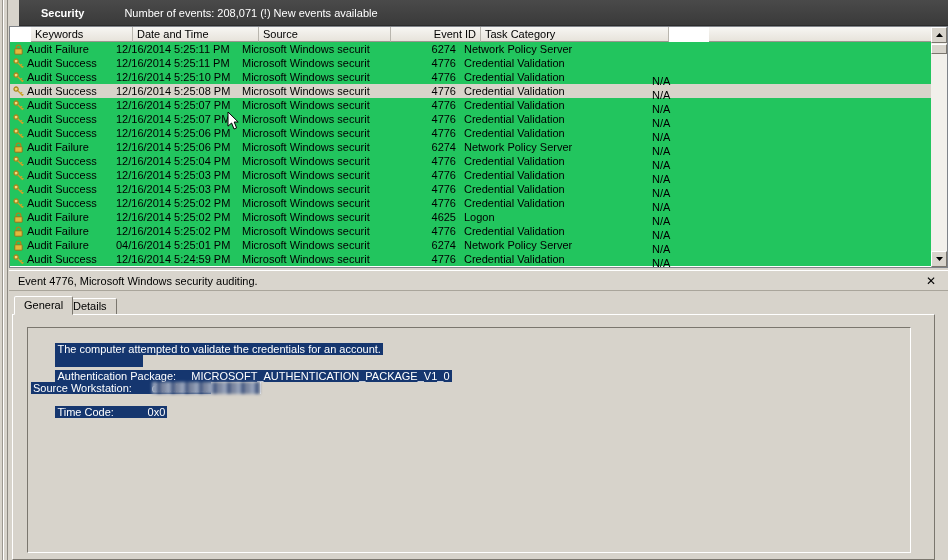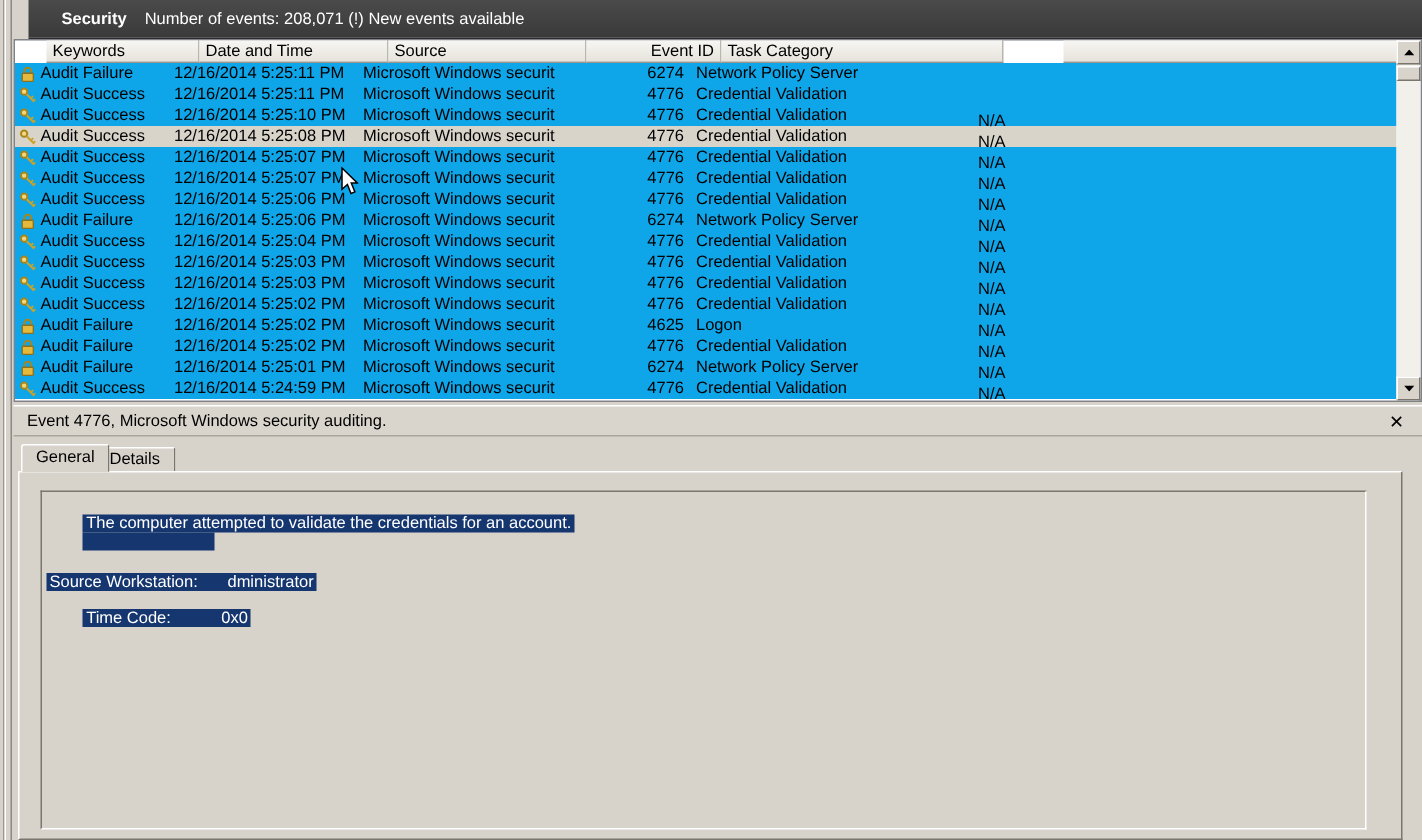--- a/index.html
+++ b/index.html
@@ -19,21 +19,21 @@
   #left-strip .groove3 { position:absolute; left:7px; top:0; width:1px; height:560px; background:#8d8a83; }
 
   
   #titlebar {
     position:absolute; left:19px; top:0; width:939px; height:26px;
     background:linear-gradient(#4a4a4a,#3a3a3a);
     color:#fff; display:flex; align-items:center;
     border-bottom:1px solid #2c2c2c;
   }
   #titlebar .logname { font-weight:bold; margin-left:22px; }
-  #titlebar .status { margin-left:12px; }
+  #titlebar .status { margin-left:40px; }
 
   
   #event-table {
     position:absolute; left:9px; top:26px; width:939px; height:242px;
     background:#fff; border:1px solid #7f8389;
   }
   #header-row { position:absolute; left:0; top:0; width:937px; height:15px; display:flex;padding-left:21px; }
   .hcell {
     height:15px; line-height:14px; padding:0 4px;
     background:linear-gradient(#f7f6f3,#e7e3db);
@@ -42,21 +42,21 @@
   }
   .c-key  { width:102px; }
   .c-date { width:126px; }
   .c-src  { width:132px; }
   .c-eid  { width:90px; text-align:right; }
   .c-task { width:188px; }
   .c-user { width:40px;margin-top:32px; }
   .c-fill { flex:1; border-right:none; }
 
   #rows { position:absolute; left:0; top:15px; width:921px; }
-  .row { display:flex; height:14px; background:#0ea5e9; }
+  .row { display:flex; height:14px; background:#22c55e; }
   .row.selected { background:#d8d4ca; }
   .cell { height:14px; line-height:14px; padding:0 4px; white-space:nowrap; overflow:hidden; }
   .cell.c-key { display:flex; align-items:center; gap:3px; padding-left:3px; }
   .icon { display:inline-flex; width:11px; height:11px; flex:0 0 11px; }
 
   
   #vscroll { position:absolute; left:921px; top:0; width:16px; height:240px; background:#f2f0eb; }
   .sbtn {
     position:absolute; left:0; width:16px; height:16px; background:#d8d4cc;
     border:1px solid; border-color:#fff #7a766e #7a766e #fff;
@@ -106,21 +106,21 @@
     border:1px solid; border-color:#7a766e #fff #fff #7a766e;
     overflow:hidden;
   }
   .dline { position:absolute; left:3px; height:12px; line-height:12px; white-space:pre; }
   .hl { background:#15366f; color:#fff; display:inline-block; height:12px; line-height:12px; padding:0 2px; white-space:pre; }
   #dl-1 { top:3px; }
   #dl-blank { top:15px; }
   #dl-blank .hl { width:88px; }
   #dl-auth { top:30px; }
   #dl-logon { top:42px; }
-  #dl-src { top:54px; display:flex; align-items:stretch;flex-direction:column; }
+  #dl-src { top:54px; display:flex; align-items:stretch; }
   #dl-err { top:66px; }
   #redacted {
     display:inline-block; width:108px; height:12px; overflow:hidden;
     background:repeating-linear-gradient(90deg,#93a0b8 0 5px,#4c5f86 5px 9px,#7c87a0 9px 14px);
     filter:blur(1.5px);
   }
   #caret { display:inline-block; width:1px; height:12px; background:#fff; }
 
   
   #cursor { position:absolute; left:227px; top:111px; z-index:50; pointer-events:none; }
@@ -378,21 +378,21 @@
       <div class="row">
         <div class="cell c-key">
           <span class="icon">
   <svg width="11" height="11" viewBox="0 0 11 11">
     <path d="M3.2 5 V3.4 a2.3 2.3 0 0 1 4.6 0 V5" fill="none" stroke="#a8861c" stroke-width="1.3"></path>
     <rect x="1.8" y="4.8" width="7.4" height="5.4" rx="0.6" fill="#e4b93c" stroke="#8a701f" stroke-width="0.9"></rect>
   </svg>
 </span>
           <span>Audit Failure</span>
         </div>
-        <div class="cell c-date">12/16/2014 5:25:01 PM</div>
+        <div class="cell c-date">04/16/2014 5:25:01 PM</div>
         <div class="cell c-src">Microsoft Windows security ...</div>
         <div class="cell c-eid">6274</div>
         <div class="cell c-task">Network Policy Server</div>
         <div class="cell c-user">N/A</div>
       </div>
       <div class="row">
         <div class="cell c-key">
           <span class="icon">
   <svg width="11" height="11" viewBox="0 0 11 11">
     <circle cx="3.1" cy="3.1" r="2.1" fill="#f3d87b" stroke="#a8861c" stroke-width="1.3"></circle>
@@ -434,20 +434,23 @@
   <div class="tab" id="tab-details">Details</div>
 
   <div id="tab-page">
     <div id="general-box">
       <div class="dline" id="dl-1">
         <span class="hl">The computer attempted to validate the credentials for an account.</span>
       </div>
       <div class="dline" id="dl-blank">
         <span class="hl"></span>
       </div>
+      <div class="dline" id="dl-auth">
+        <span class="hl">Authentication Package:     MICROSOFT_AUTHENTICATION_PACKAGE_V1_0</span>
+      </div>
       <div class="dline" id="dl-logon">
         <span class="hl">Logon Account:    administrator</span>
       </div>
       <div class="dline" id="dl-src">
         <span class="hl">Source Workstation:      </span><span id="redacted"></span><span id="caret"></span>
       </div>
       <div class="dline" id="dl-err">
         <span class="hl">Time Code:           0x0</span>
       </div>
     </div>

